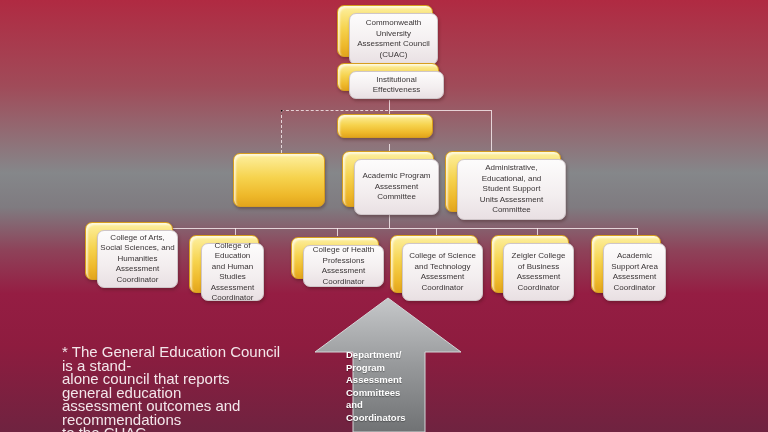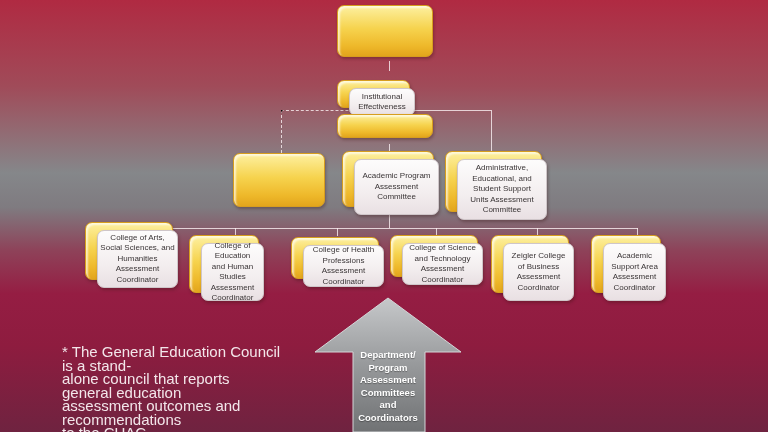--- a/index.html
+++ b/index.html
@@ -35,21 +35,21 @@
   }
   .card .lbl{
     white-space:pre-line;text-align:center;
     font-size:8px;line-height:10.5px;color:#3a3536;
     padding:1px 2px;
   }
   
   #arrow-svg{position:absolute;left:308px;top:295px;z-index:2;}
   #arrow-label{
     position:absolute;left:346px;top:349px;width:84px;z-index:2;
-    white-space:pre-line;text-align:center;
+    white-space:pre-line;text-align:left;
     font-size:9.5px;line-height:12.5px;font-weight:bold;color:#ffffff;
     text-shadow:0 1px 1px rgba(0,0,0,.35);
   }
   
   #footnote{
     position:absolute;left:62px;top:345px;width:220px;z-index:2;
     white-space:pre-line;
     font-size:15px;line-height:13.5px;color:#f3e6ea;
   }
 </style>
@@ -91,23 +91,29 @@
 and
 Coordinators</div>
 
   <div id="footnote">* The General Education Council is a stand-
 alone council that reports general education
 assessment outcomes and recommendations
 to the CUAC</div>
 
   <div class="card" style="left:337px;top:5px;width:101px;height:60px">
     <div class="back"></div>
-  </div>
-
-  <div class="card" style="left:337px;top:80px;width:78px;height:36px">
+    <div class="front">
+        <span class="lbl">Commonwealth
+University
+Assessment Council
+(CUAC)</span>
+      </div>
+  </div>
+
+  <div class="card" style="left:337px;top:63px;width:107px;height:36px">
     <div class="back"></div>
     <div class="front">
         <span class="lbl">Institutional
 Effectiveness</span>
       </div>
   </div>
 
   <div class="card" style="left:337px;top:114px;width:101px;height:32px">
     <div class="back"></div>
   </div>
@@ -118,21 +124,21 @@
 
   <div class="card" style="left:342px;top:151px;width:97px;height:64px">
     <div class="back"></div>
     <div class="front">
         <span class="lbl">Academic Program
 Assessment
 Committee</span>
       </div>
   </div>
 
-  <div class="card" style="left:445px;top:151px;width:102px;height:69px">
+  <div class="card" style="left:445px;top:151px;width:121px;height:69px">
     <div class="back"></div>
     <div class="front">
         <span class="lbl">Administrative,
 Educational, and
 Student Support
 Units Assessment
 Committee</span>
       </div>
   </div>
 
@@ -160,21 +166,21 @@
   <div class="card" style="left:291px;top:237px;width:93px;height:50px">
     <div class="back"></div>
     <div class="front">
         <span class="lbl">College of Health
 Professions
 Assessment
 Coordinator</span>
       </div>
   </div>
 
-  <div class="card" style="left:390px;top:235px;width:93px;height:50px">
+  <div class="card" style="left:390px;top:235px;width:93px;height:66px">
     <div class="back"></div>
     <div class="front">
         <span class="lbl">College of Science
 and Technology
 Assessment
 Coordinator</span>
       </div>
   </div>
 
   <div class="card" style="left:491px;top:235px;width:83px;height:66px">

